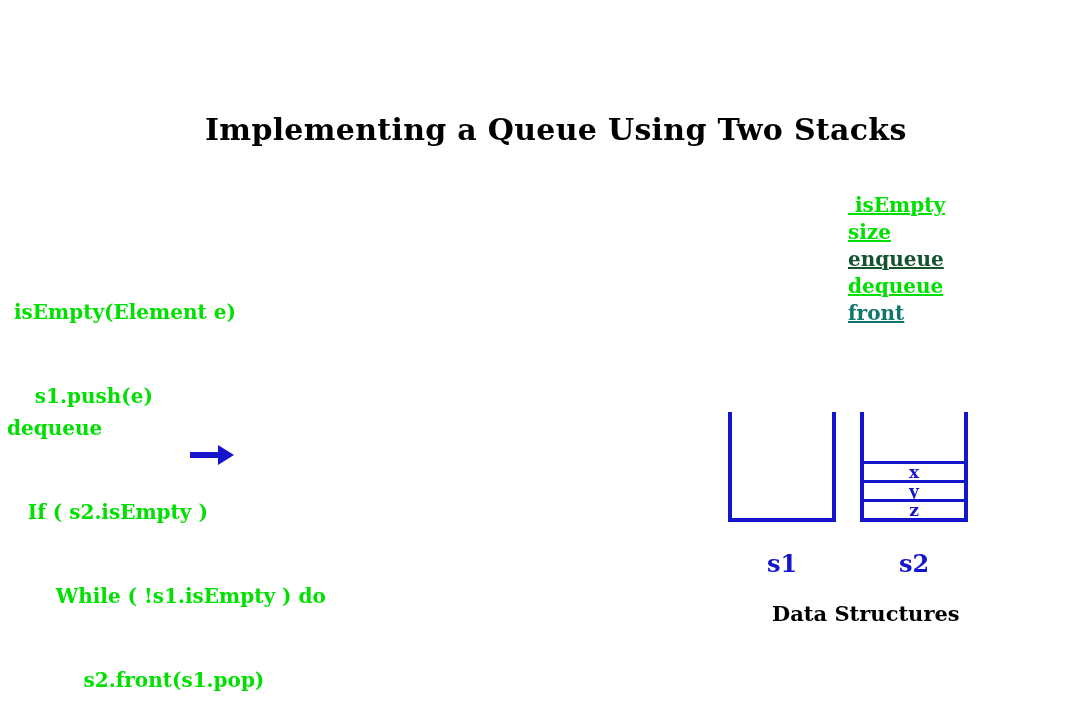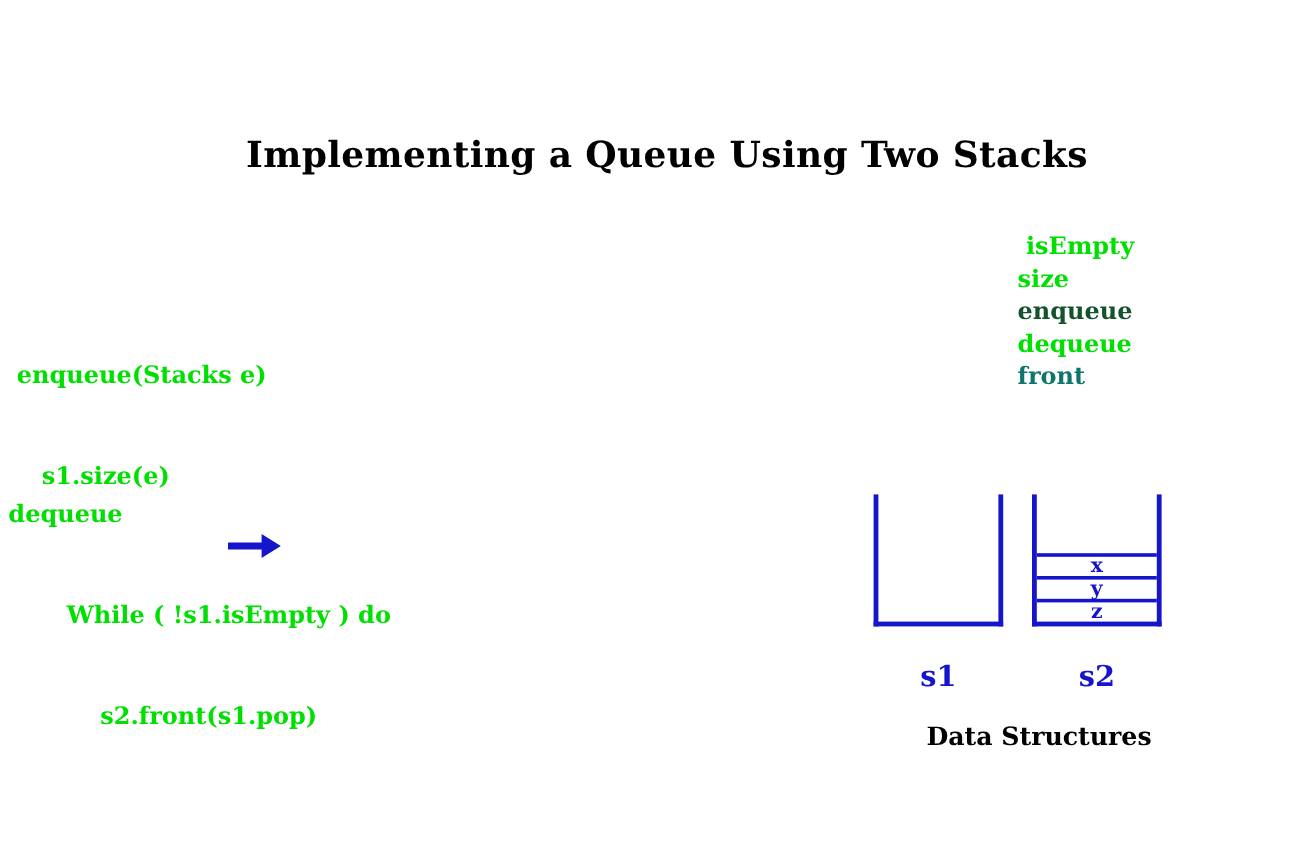--- a/index.html
+++ b/index.html
@@ -67,20 +67,21 @@
     left: 848px;
     top: 192px;
     font-family: "DejaVu Serif", "Liberation Serif", serif;
     font-weight: bold;
     font-size: 20px;
     line-height: 27px;
   }
   .method-item {
     display: block;
     white-space: pre;
+    text-decoration: underline;
   }
 
   
   .stack-area {
     position: absolute;
     left: 700px;
     top: 400px;
     width: 330px;
     height: 180px;
   }
@@ -147,26 +148,27 @@
   }
 </style>
 </head>
 <body>
 
 <div id="slide">
 
   <div class="slide-title">Implementing a Queue Using Two Stacks</div>
 
   <div class="code-block" id="enqueue-block">
-    <span class="code-line">  enqueue(Stacks e)</span>
-    <span class="code-line">     s1.size(e)</span>
+    <span class="code-line">  isEmpty(Element e)</span>
+    <span class="code-line">     s1.push(e)</span>
   </div>
 
   <div class="code-block" id="dequeue-block">
     <span class="code-line"> dequeue</span>
+    <span class="code-line">    If ( s2.isEmpty )</span>
     <span class="code-line">        While ( !s1.isEmpty ) do</span>
     <span class="code-line">            s2.front(s1.pop)</span>
     
     
     
   </div>
 
   <div class="arrow-marker">
     <svg width="48" height="26" viewBox="0 0 48 26" xmlns="http://www.w3.org/2000/svg">
       <path d="M2 10 L30 10 L30 3 L46 13 L30 23 L30 16 L2 16 Z" fill="#1515cc"></path>

